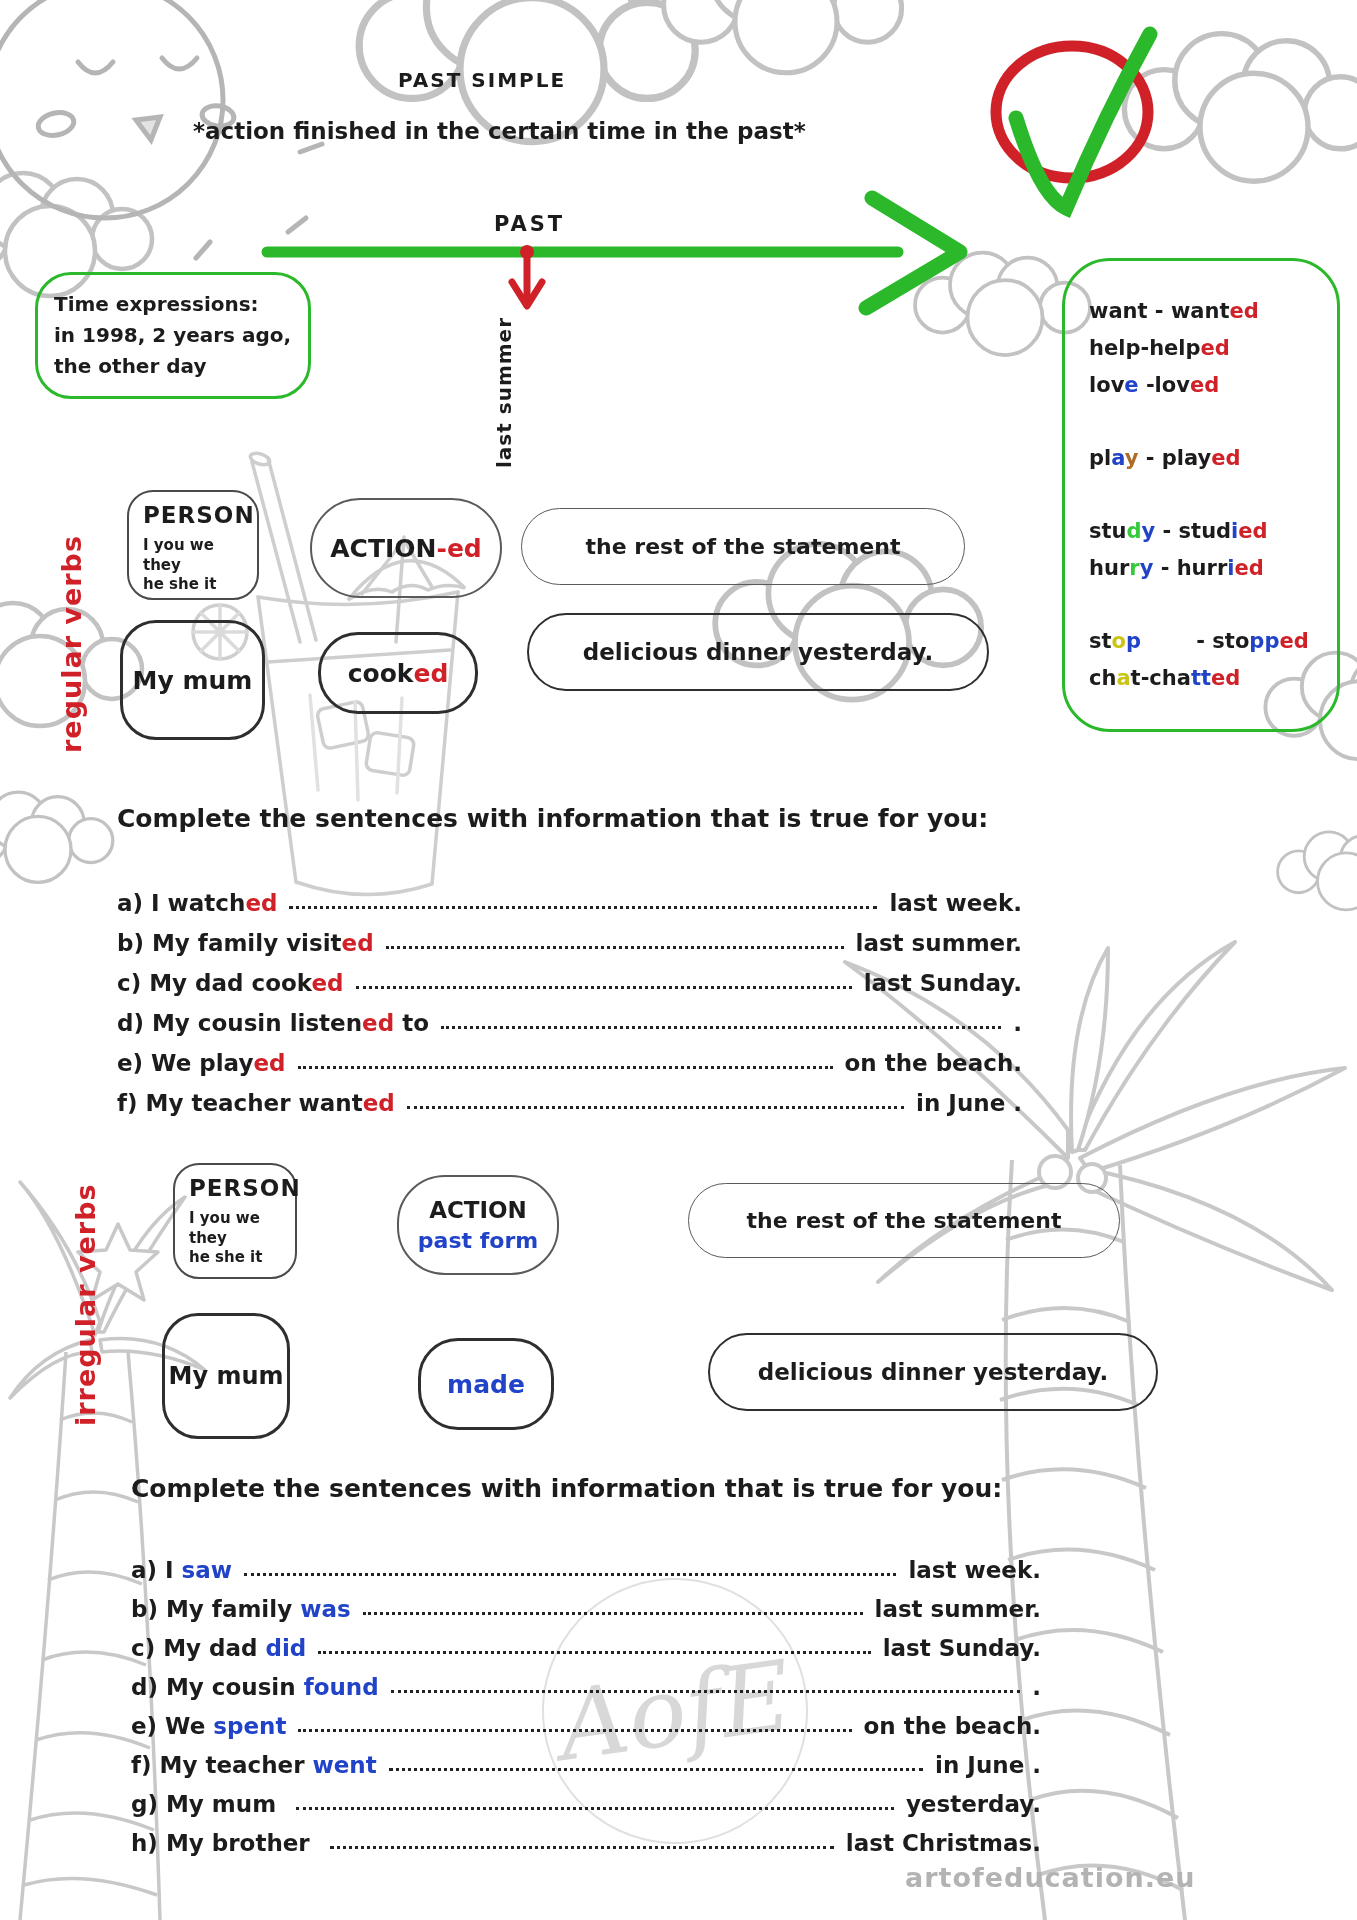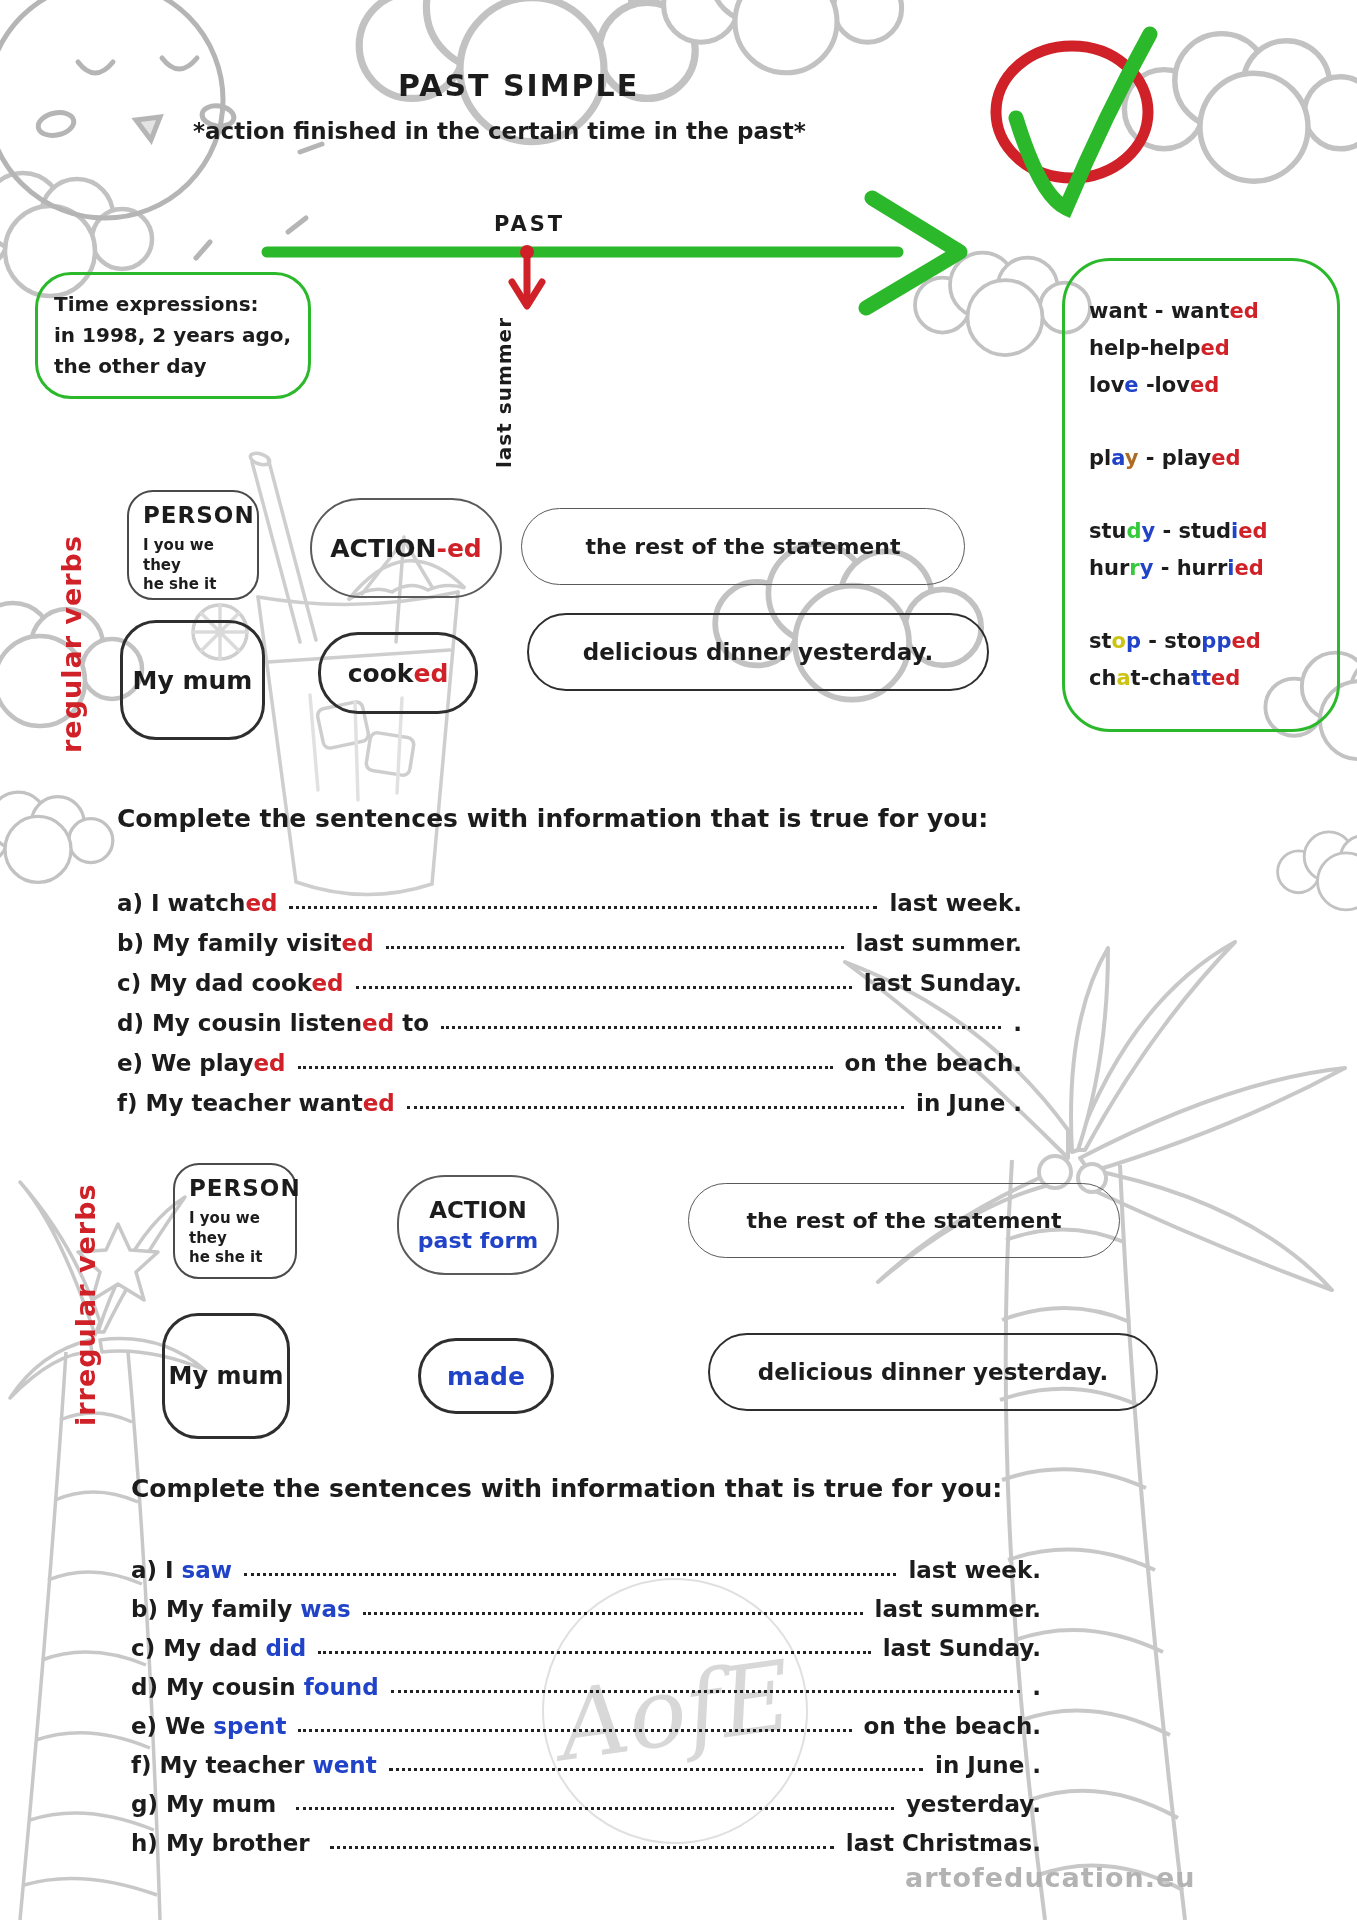--- a/index.html
+++ b/index.html
@@ -3,21 +3,21 @@
 <meta charset="utf-8">
 <style>
   html,body{margin:0;padding:0;background:#e8e8e8;}
   .page{position:relative;width:1357px;height:1920px;background:#fff;overflow:hidden;
         font-family:"DejaVu Sans","Liberation Sans",sans-serif;color:#1c1c1c;margin:0 auto;}
   .abs{position:absolute;}
   .decor{position:absolute;inset:0;z-index:0;}
   .content{position:absolute;inset:0;z-index:1;}
   svg{display:block;}
 
-  .title{left:398px;top:68px;font-size:30px;font-weight:bold;letter-spacing:2px;}
+  .title{left:398px;top:68px;font-size:20px;font-weight:bold;letter-spacing:2px;}
   .note{font-size:23px;font-weight:bold;white-space:nowrap;}
   .note1{left:193px;top:118px;}
   .note2{left:193px;top:168px;}
 
   .past-label{left:494px;top:212px;font-size:21px;font-weight:bold;letter-spacing:3px;}
   .last-summer{left:492px;top:318px;height:150px;writing-mode:vertical-rl;transform:rotate(180deg);
                font-size:20px;font-weight:bold;letter-spacing:1px;white-space:nowrap;}
 
   .time-box{left:35px;top:272px;width:238px;border:3.5px solid var(--green);border-radius:36px;
             padding:14px 16px 14px 16px;font-size:20px;font-weight:bold;line-height:1.55;}
@@ -43,21 +43,21 @@
   .rest-reg{left:521px;top:508px;width:444px;height:77px;font-size:22px;border-width:1.5px;border-radius:40px;}
   .mymum-reg{left:120px;top:620px;width:145px;height:120px;border:3px solid #2e2e2e;border-radius:36px;font-size:25px;}
   .cooked{left:318px;top:632px;width:160px;height:82px;border:3px solid #2e2e2e;border-radius:40px;font-size:25px;}
   .delicious-reg{left:527px;top:613px;width:462px;height:78px;border:2.5px solid #2e2e2e;border-radius:42px;font-size:23px;}
 
   .action-irr{left:397px;top:1175px;width:162px;height:100px;flex-direction:column;border-radius:48px;
               font-size:23px;line-height:1.35;}
   .action-irr .sub{color:var(--blue);font-size:22px;}
   .rest-irr{left:688px;top:1183px;width:432px;height:75px;font-size:22px;border-width:1.5px;border-radius:40px;}
   .mymum-irr{left:162px;top:1313px;width:128px;height:126px;border:3px solid #2e2e2e;border-radius:36px;font-size:24px;}
-  .made{left:418px;top:1338px;width:136px;height:76px;border:3px solid #2e2e2e;border-radius:40px;
+  .made{left:418px;top:1338px;width:136px;height:92px;border:3px solid #2e2e2e;border-radius:40px;
         font-size:25px;color:var(--blue);}
   .delicious-irr{left:708px;top:1333px;width:450px;height:78px;border:2.5px solid #2e2e2e;border-radius:42px;font-size:23px;}
 
   .ex-heading{font-size:25px;font-weight:bold;white-space:nowrap;}
   .ex1-h{left:117px;top:804px;}
   .ex2-h{left:131px;top:1474px;}
   .sentences{display:flex;flex-direction:column;}
   .ex1-list{left:117px;top:876px;width:905px;}
   .ex2-list{left:131px;top:1544px;width:910px;}
   .sentence{display:flex;height:40px;font-size:23px;font-weight:bold;align-items:baseline;}
@@ -197,21 +197,21 @@
           <div class="verb-line"><span style="color: rgb(28, 28, 28);">lov</span><span style="color: rgb(33, 67, 200);">e</span><span style="color: rgb(28, 28, 28);"> -lov</span><span style="color: rgb(207, 33, 39);">ed</span></div>
         </div>
         <div class="verb-group">
           <div class="verb-line"><span style="color: rgb(28, 28, 28);">pl</span><span style="color: rgb(33, 67, 200);">a</span><span style="color: rgb(173, 107, 38);">y</span><span style="color: rgb(28, 28, 28);"> - play</span><span style="color: rgb(207, 33, 39);">ed</span></div>
         </div>
         <div class="verb-group">
           <div class="verb-line"><span style="color: rgb(28, 28, 28);">stu</span><span style="color: rgb(53, 201, 60);">d</span><span style="color: rgb(33, 67, 200);">y</span><span style="color: rgb(28, 28, 28); margin-top: 20px;"> - stud</span><span style="color: rgb(33, 67, 200);">i</span><span style="color: rgb(207, 33, 39);">ed</span></div>
           <div class="verb-line"><span style="color: rgb(28, 28, 28);">hur</span><span style="color: rgb(53, 201, 60);">r</span><span style="color: rgb(33, 67, 200);">y</span><span style="color: rgb(28, 28, 28);"> - hurr</span><span style="color: rgb(33, 67, 200);">i</span><span style="color: rgb(207, 33, 39);">ed</span></div>
         </div>
         <div class="verb-group">
-          <div class="verb-line"><span style="color: rgb(28, 28, 28);">st</span><span style="color: rgb(203, 196, 20);">o</span><span style="color: rgb(33, 67, 200);">p</span><span style="color: rgb(28, 28, 28);"> - sto</span><span style="color: rgb(33, 67, 200);">pp</span><span style="color: rgb(207, 33, 39);">ed</span></div>
+          <div class="verb-line"><span style="color: rgb(28, 28, 28);">st</span><span style="color: rgb(203, 196, 20);">o</span><span style="color: rgb(33, 67, 200);">p</span><span style="color: rgb(28, 28, 28); margin-left: 48px;"> - sto</span><span style="color: rgb(33, 67, 200);">pp</span><span style="color: rgb(207, 33, 39);">ed</span></div>
           <div class="verb-line"><span style="color: rgb(28, 28, 28);">ch</span><span style="color: rgb(203, 196, 20);">a</span><span style="color: rgb(28, 28, 28);">t</span><span style="color: rgb(28, 28, 28);">-cha</span><span style="color: rgb(33, 67, 200);">tt</span><span style="color: rgb(207, 33, 39);">ed</span></div>
         </div>
       </div>
 
     <div class="abs side-label side-reg">regular verbs</div>
     <div class="abs person-box person-reg">
       <div class="person-title">PERSON</div>
       <div class="person-lines">
         <div>I you we they</div>
         <div>he she it</div>

